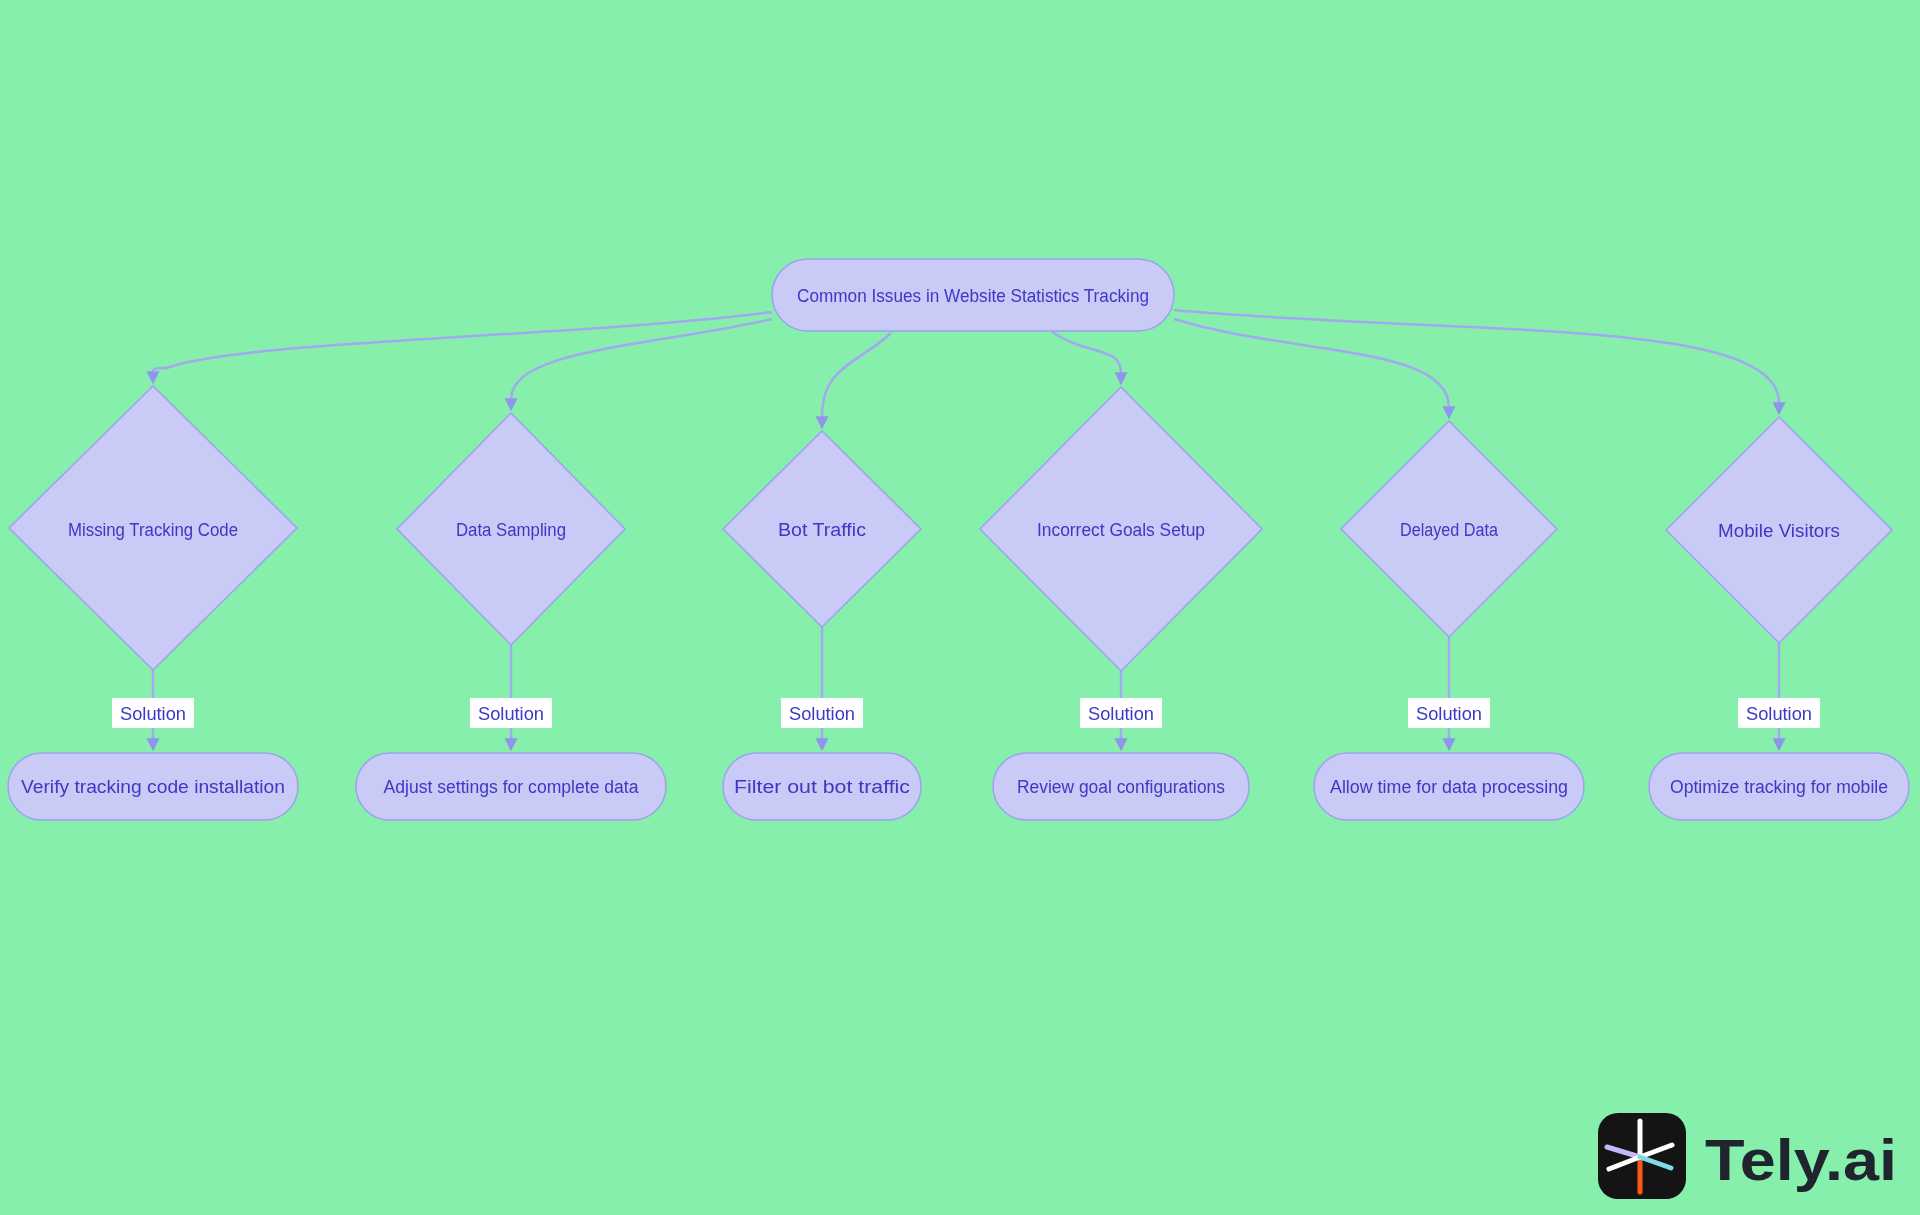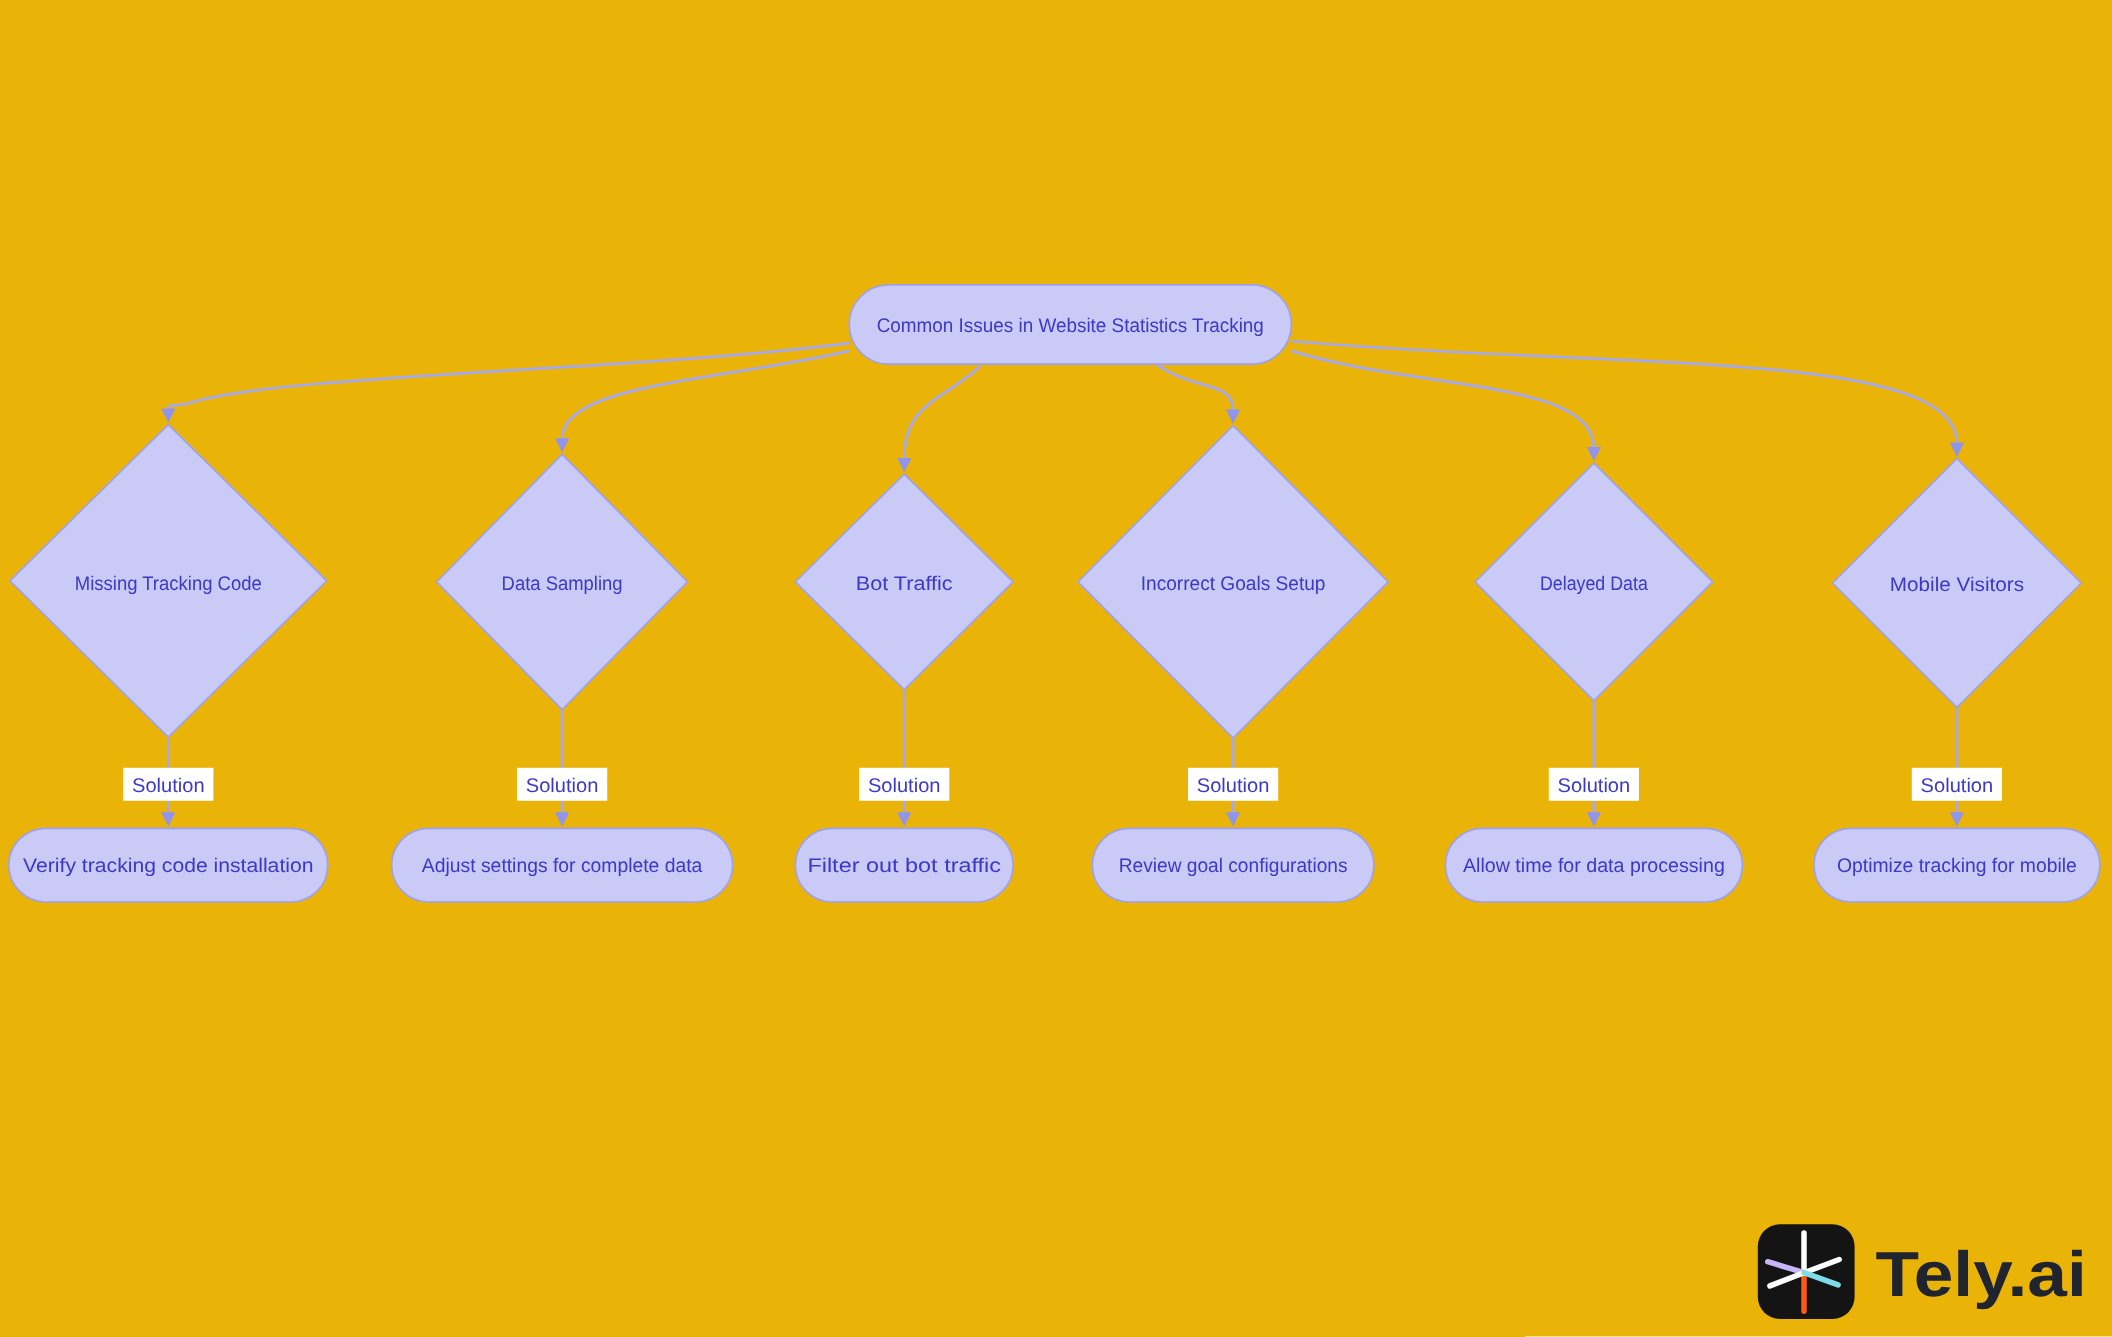--- a/index.html
+++ b/index.html
@@ -4,21 +4,21 @@
 <style>
   html, body {
     margin: 0;
     padding: 0;
     background: #ffffff;
   }
   .stage {
     position: relative;
     width: 1920px;
     height: 1215px;
-    background: #eab308;
+    background: #86efac;
     overflow: hidden;
     font-family: "Liberation Sans", sans-serif;
   }
   svg { display: block; }
   .node-shape {
     fill: #c9caf6;
     stroke: #9da1f0;
     stroke-width: 1.5;
   }
   .edge-path {

